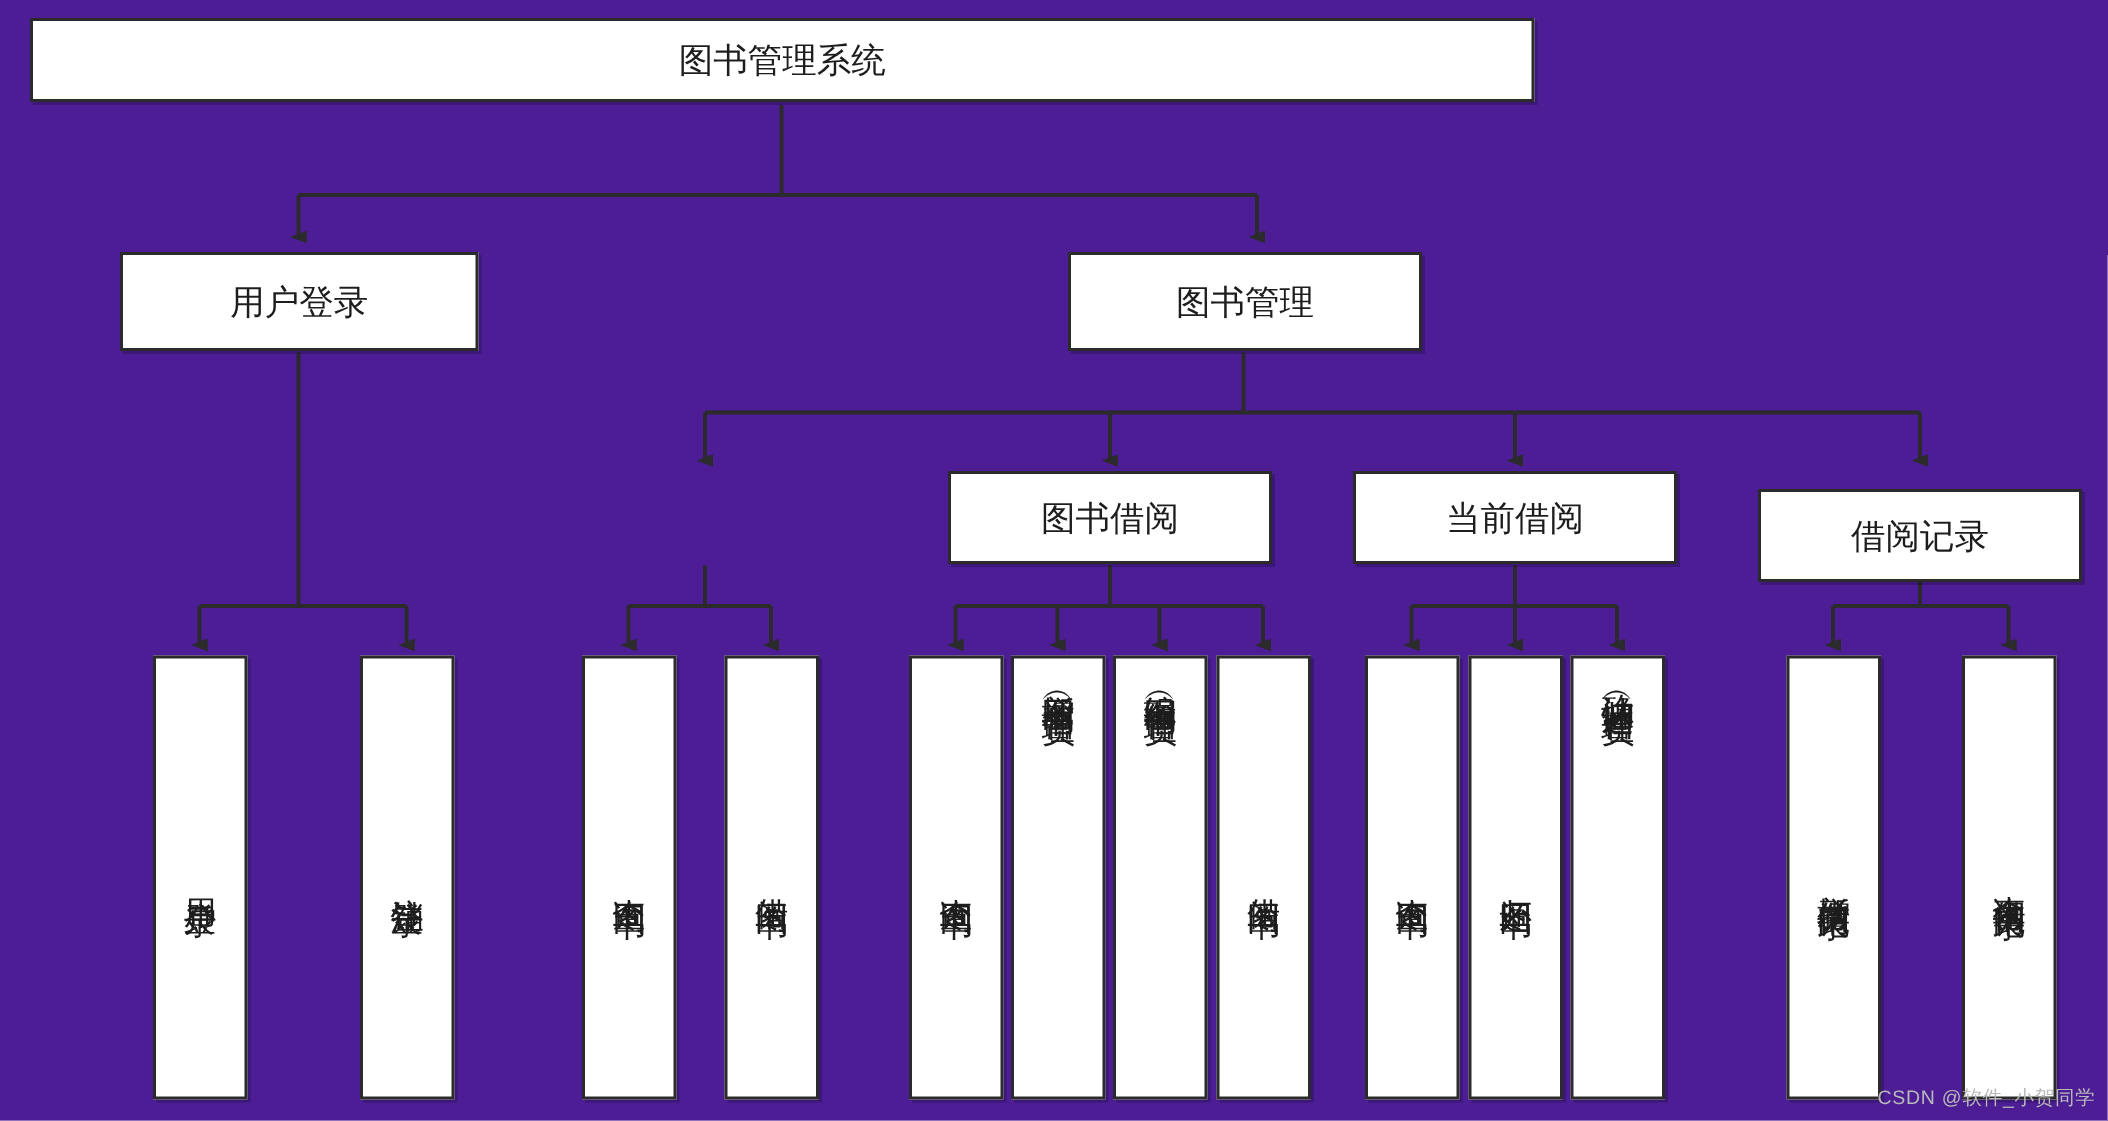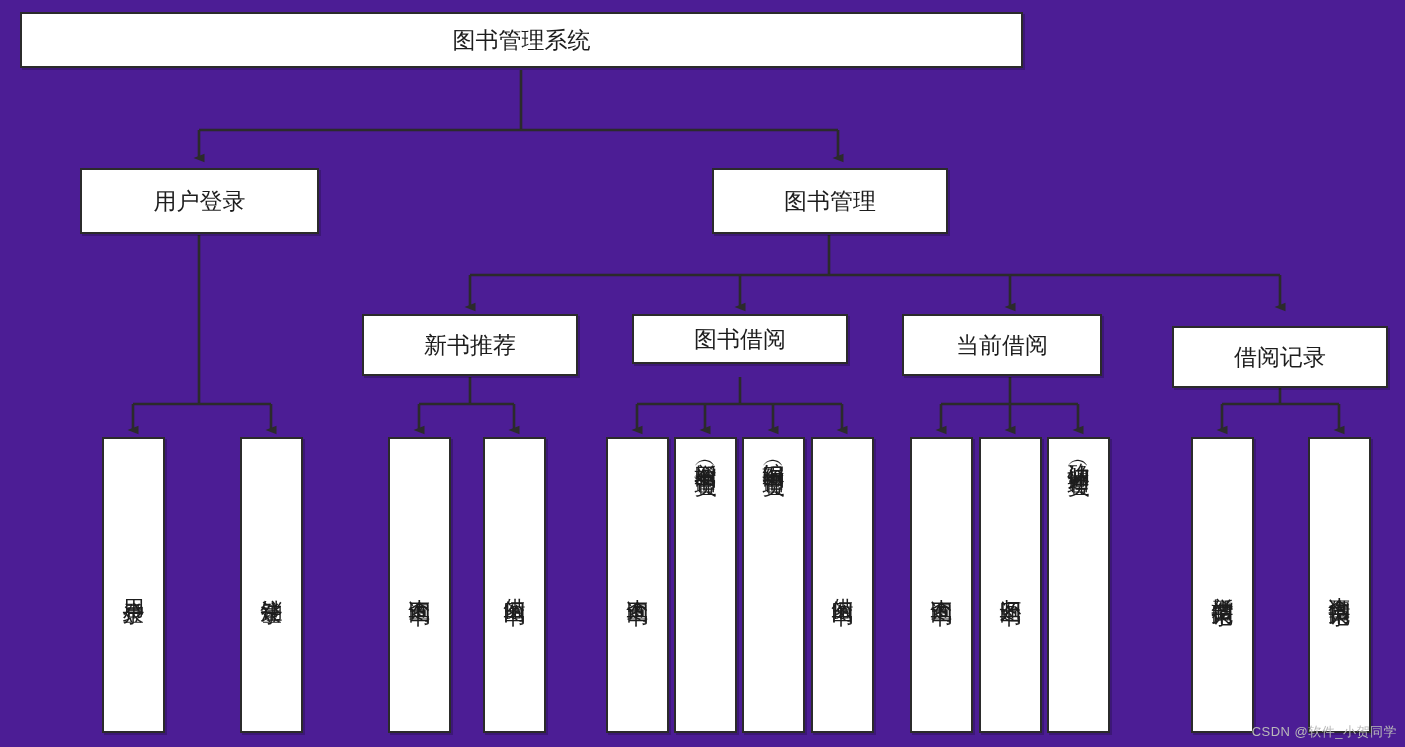--- a/index.html
+++ b/index.html
@@ -136,27 +136,24 @@
     <span class="node-label">图书管理系统</span>
   </div>
 
   <div class="node horizontal" style="left:80px; top:168px; width:239px; height:66px;">
     <span class="node-label">用户登录</span>
   </div>
   <div class="node horizontal" style="left:712px; top:168px; width:236px; height:66px;">
     <span class="node-label">图书管理</span>
   </div>
 
-  <div class="node horizontal" style="left:362px; top:314px; width:216px; height:62px;">
-    <span class="node-label">新书推荐</span>
-  </div>
-  <div class="node horizontal" style="left:632px; top:314px; width:216px; height:50px;">
+  <div class="node horizontal" style="left:632px; top:314px; width:216px; height:62px;">
     <span class="node-label">图书借阅</span>
   </div>
-  <div class="node horizontal" style="left:902px; top:314px; width:200px; height:62px;">
+  <div class="node horizontal" style="left:902px; top:314px; width:216px; height:62px;">
     <span class="node-label">当前借阅</span>
   </div>
   <div class="node horizontal" style="left:1172px; top:314px; width:216px; height:62px;margin-top:12px;">
     <span class="node-label">借阅记录</span>
   </div>
 
   <div class="node vertical centered" style="left:102px; top:437px; width:63px; height:296px;">
     <span class="node-label">用户登录</span>
   </div>
   <div class="node vertical centered" style="left:240px; top:437px; width:63px; height:296px;">

